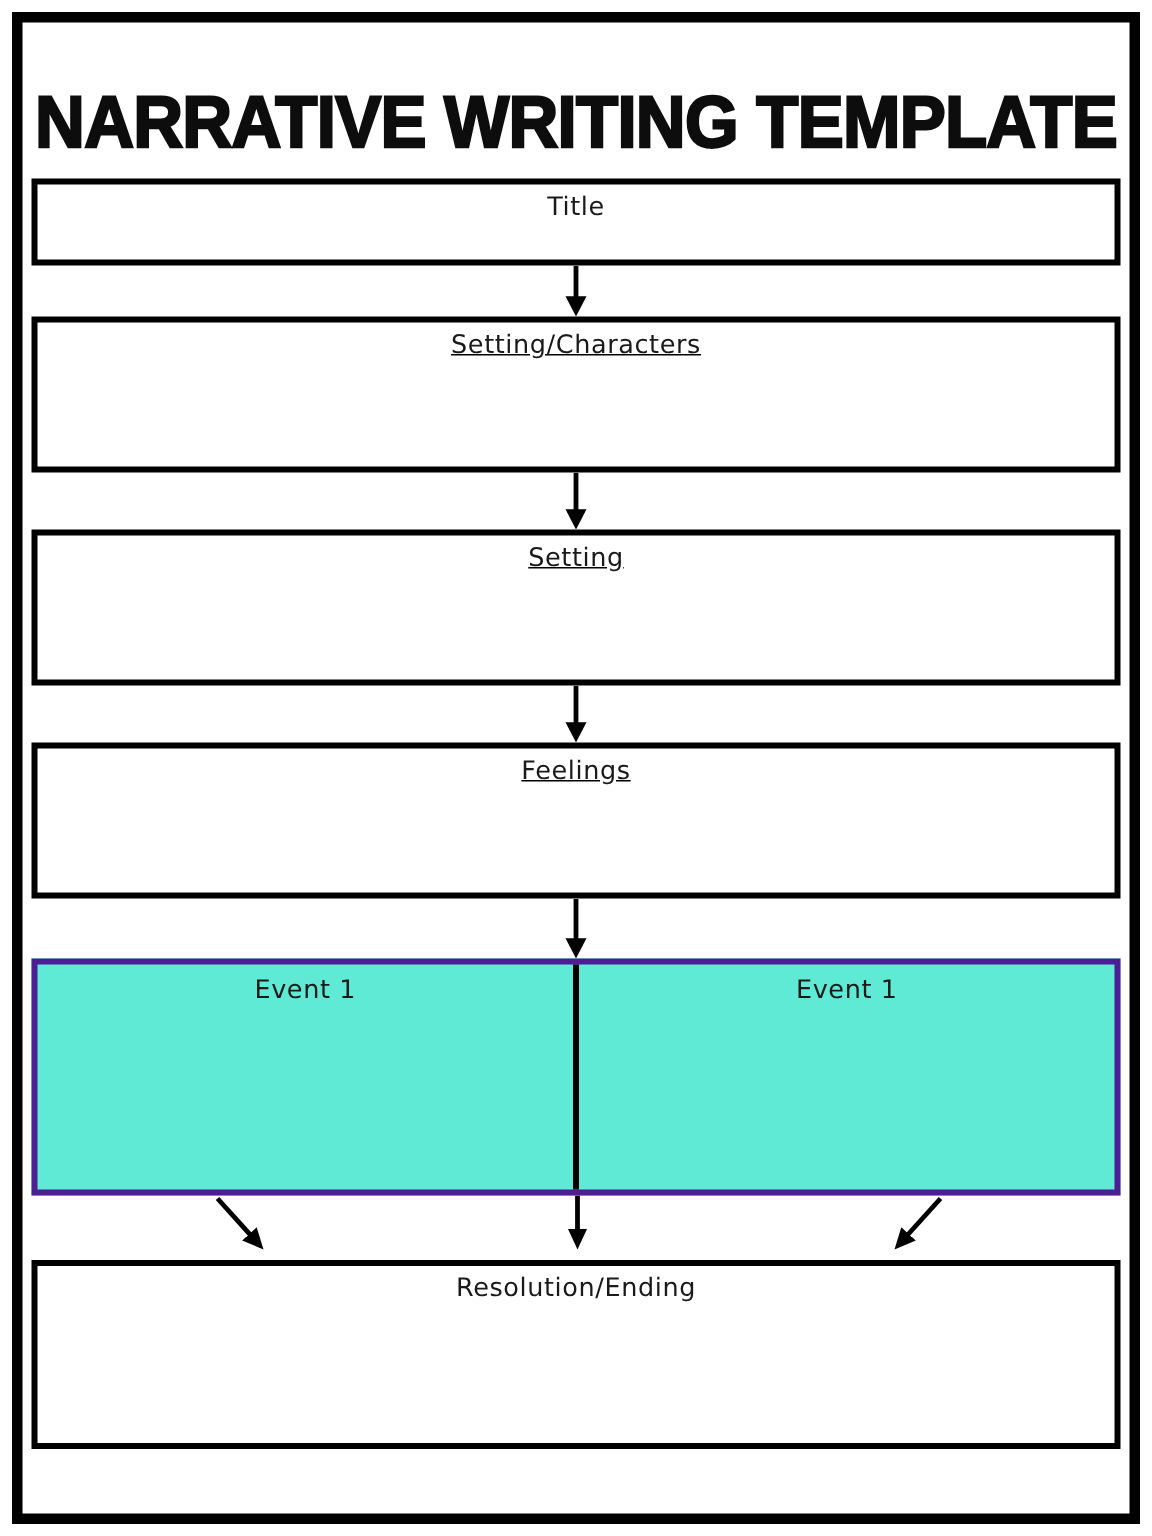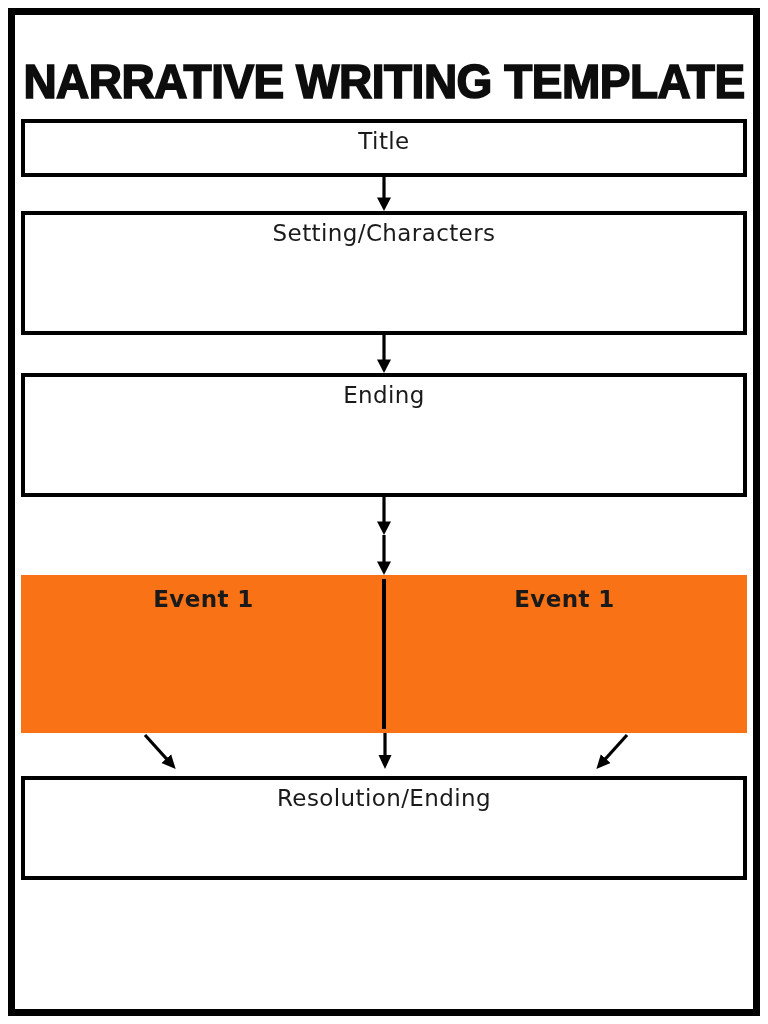--- a/index.html
+++ b/index.html
@@ -57,45 +57,44 @@
   .box{
     box-sizing:border-box;
     border:4px solid #000000;
     background:#ffffff;
     display:flex;
     justify-content:center;
     align-items:flex-start;
     padding-top:5px;
   }
   .box-label{
-    font-size:23px;
+    font-size:17px;
     letter-spacing:0.4px;
     color:#1a1a1a;
     white-space:nowrap;
     text-align:center;
   }
   .box-title{height:58px;}
-  .box-tall{height:124px;}
-  .box-resolution{height:104px;}
+  .box-tall{height:104px;text-decoration:underline;}
+  .box-resolution{height:126px;}
   .gap{
     display:flex;
     justify-content:center;
     overflow:hidden;
   }
   .gap-1{height:34px;}
   .gap-2{height:38px;}
   .gap-3{height:38px;}
   .gap-4{height:40px;}
   .events{
     display:flex;
     height:158px;
     box-sizing:border-box;
-    border:4px solid #f97316;
-    background:#f97316;
-    font-weight:bold;
+    border:4px solid #4c1d95;
+    background:#5eead4;
   }
   .event{
     flex:1 1 0;
     box-sizing:border-box;
     border-right:4px solid #000000;
     display:flex;
     justify-content:center;
     align-items:flex-start;
     padding-top:7px;
   }
@@ -143,30 +142,33 @@
       </div>
 
       <div class="gap gap-2">
         <svg width="26" height="38" viewBox="0 0 26 38">
           <line class="stroke" x1="13" y1="0" x2="13" y2="26"></line>
           <polygon class="fill" points="13,38 6,24.5 20,24.5"></polygon>
         </svg>
       </div>
 
       <div class="box box-tall">
-        <span class="box-label">Ending</span>
+        <span class="box-label">Setting</span>
       </div>
 
       <div class="gap gap-3">
         <svg width="26" height="38" viewBox="0 0 26 38">
           <line class="stroke" x1="13" y1="0" x2="13" y2="26"></line>
           <polygon class="fill" points="13,38 6,24.5 20,24.5"></polygon>
         </svg>
       </div>
 
+      <div class="box box-tall">
+        <span class="box-label">Feelings</span>
+      </div>
 
       <div class="gap gap-4">
         <svg width="26" height="40" viewBox="0 0 26 40">
           <line class="stroke" x1="13" y1="0" x2="13" y2="28"></line>
           <polygon class="fill" points="13,40 6,26.5 20,26.5"></polygon>
         </svg>
       </div>
 
       <div class="events">
         <div class="event">

